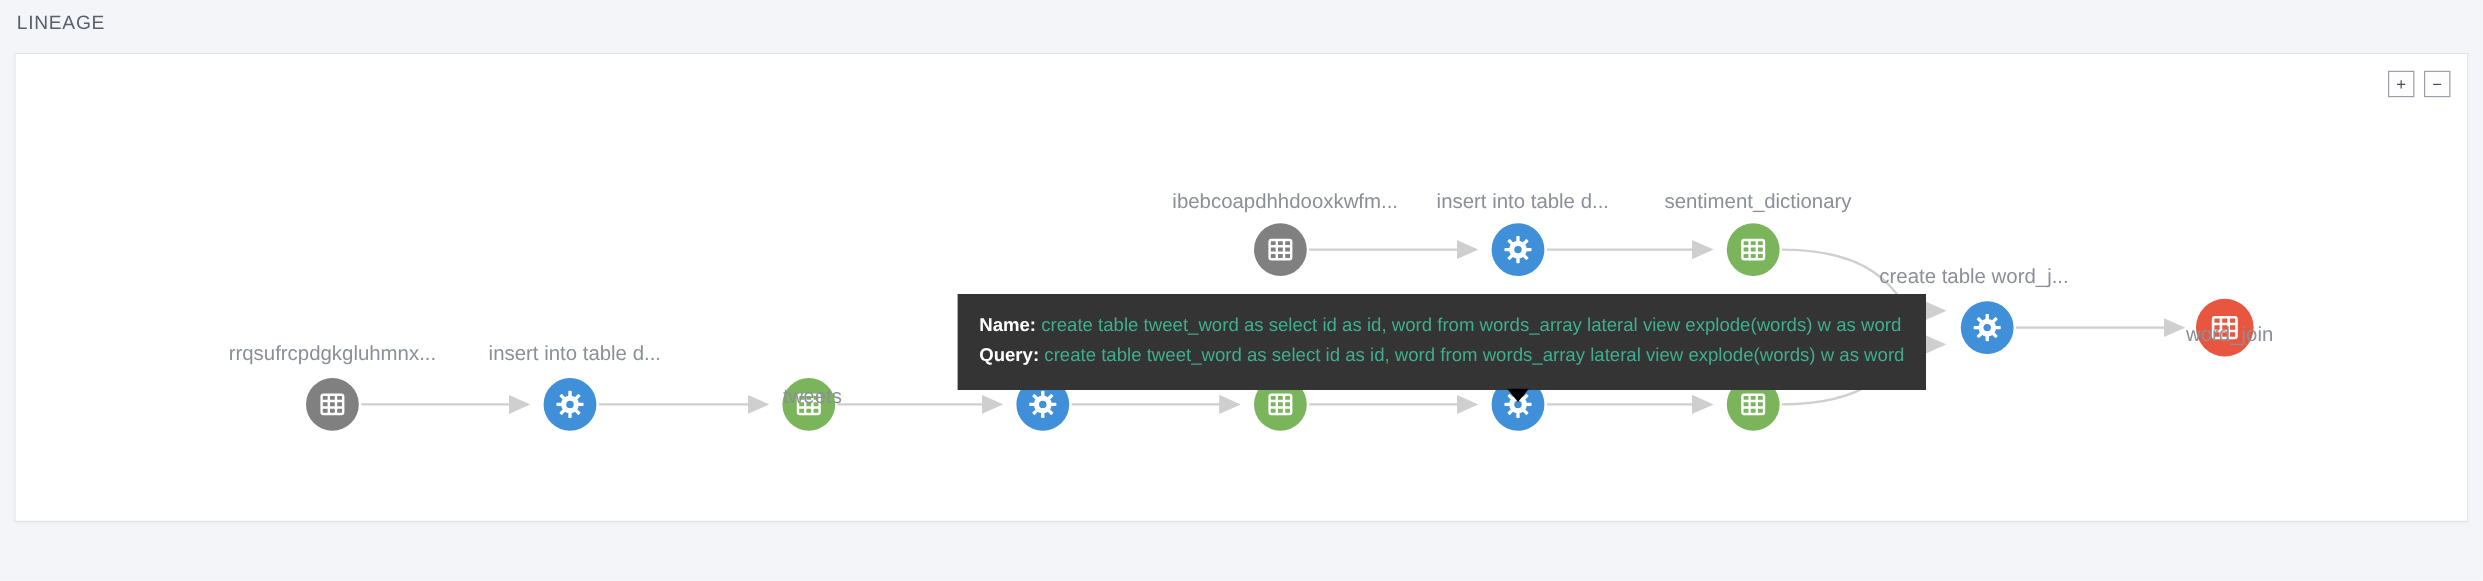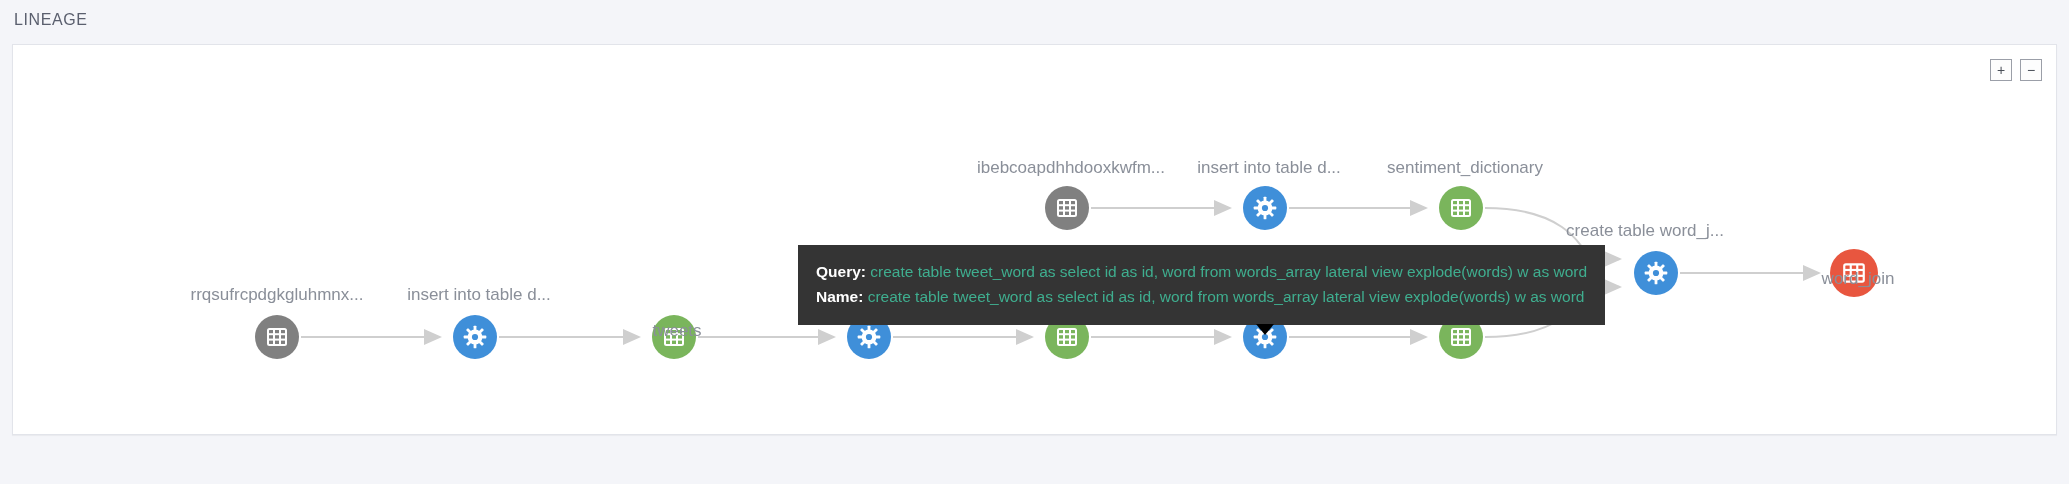--- a/index.html
+++ b/index.html
@@ -284,20 +284,20 @@
               <line x1="9" y1="4" x2="9" y2="20" stroke="#fff" stroke-width="2"></line>
               <line x1="15" y1="4" x2="15" y2="20" stroke="#fff" stroke-width="2"></line>
             </svg>
           </div>
           <div class="node-label" style="left: 1845px; top: 176px; transform: translateX(-50%); margin-top: 48px;">word_join</div>
         </div>
       </div>
 
     <div id="tooltip-layer">
         <div class="tooltip" style="left: 785px; top: 200px;">
+          <div><span class="tt-key">Name:</span> <span class="tt-val">create table tweet_word as select id as id, word from words_array lateral view explode(words) w as word</span></div>
           <div><span class="tt-key">Query:</span> <span class="tt-val">create table tweet_word as select id as id, word from words_array lateral view explode(words) w as word</span></div>
-          <div><span class="tt-key">Name:</span> <span class="tt-val">create table tweet_word as select id as id, word from words_array lateral view explode(words) w as word</span></div>
         </div>
         <div class="tooltip-arrow" style="left: 1243px; top: 279px;"></div>
       </div>
 
   </div>
 </div>
 
 </body></html>

